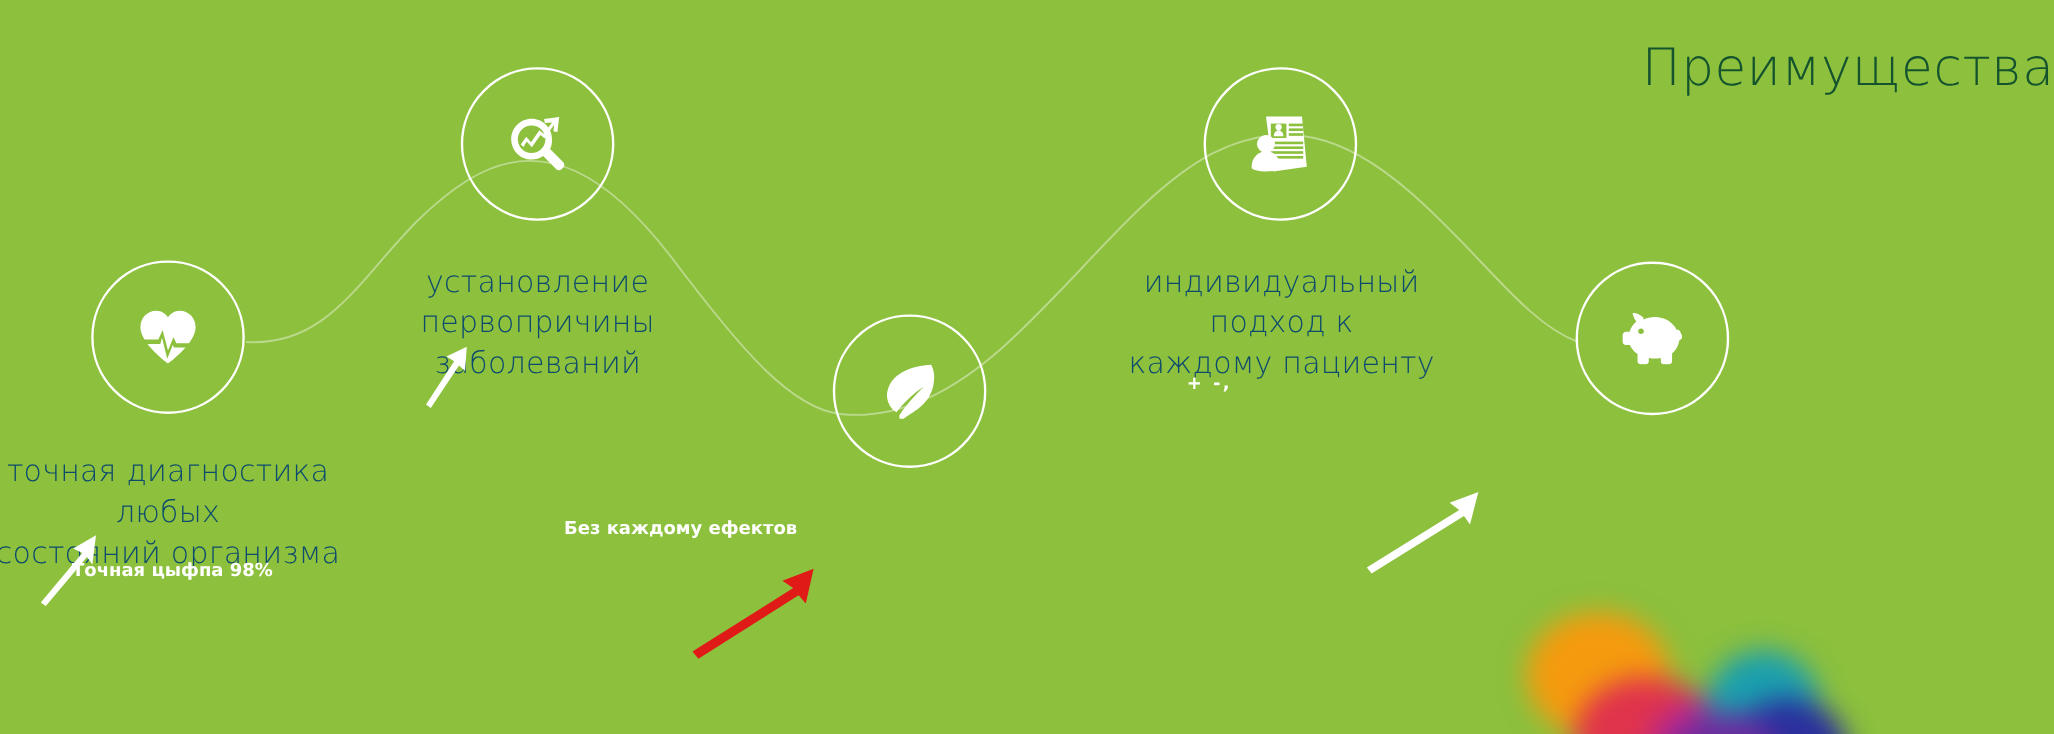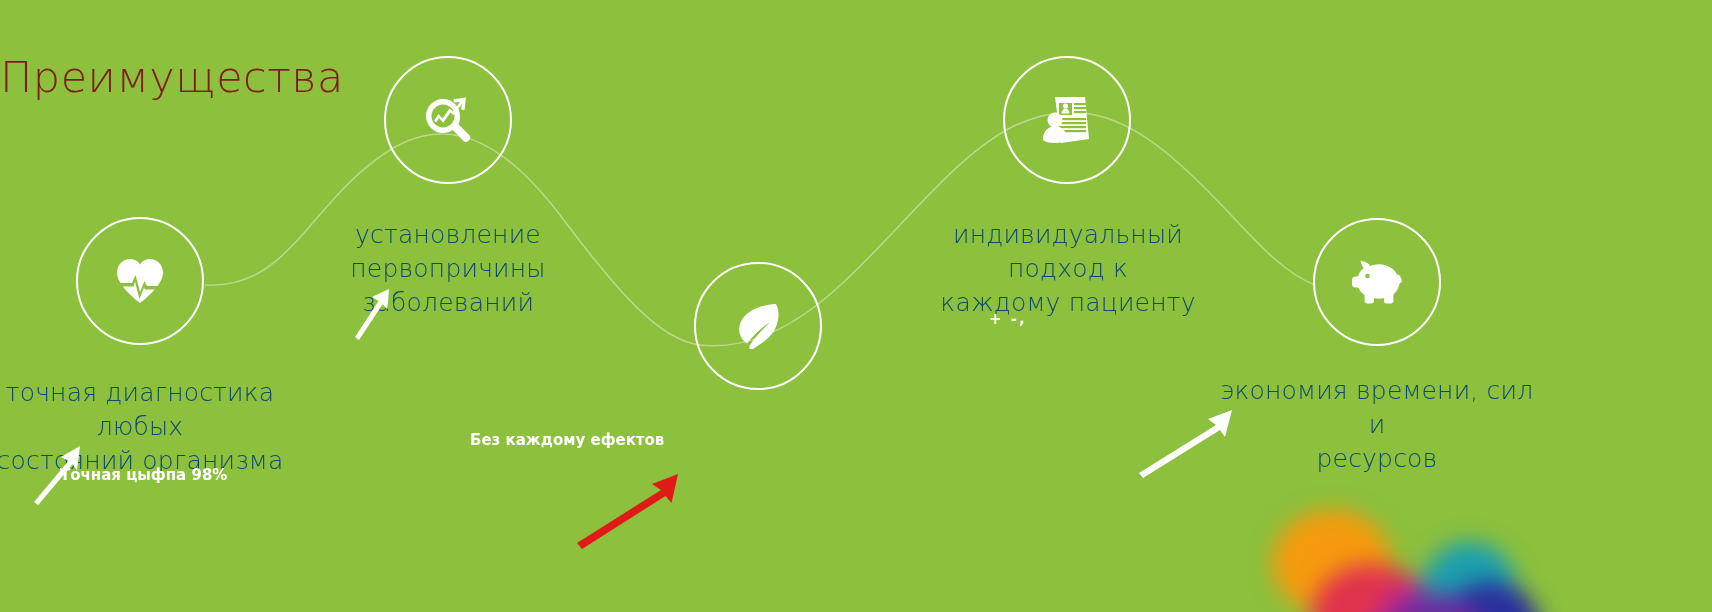--- a/index.html
+++ b/index.html
@@ -80,24 +80,24 @@
     font-size: 15px;
     line-height: 1.45;
     text-align: left;
     white-space: pre-line;
   }
 
   
   .page-title {
     position: absolute;
     left: 0;
-    top: 52px;
+    top: 32px;
     width: 1712px;
-    text-align: left;
-    color: #7f1d1d;
+    text-align: right;
+    color: #14532d;
     font-family: "DejaVu Sans", sans-serif;
     font-weight: 300;
     font-size: 43px;
     letter-spacing: 0.5px;
   }
 
   
   .arrow {
     position: absolute;
     pointer-events: none;
@@ -205,19 +205,17 @@
 
   <div class="node" style="left:1313px; top:218px; width:128px; height:128px;">
     <span>
       <svg width="50" height="44" viewBox="0 0 50 44">
         <path fill="#ffffff" d="M17.5 4.5 C14 1.5 10 0.5 8.5 1 C9 3 9.8 5.6 11.6 8 C9 10.2 7 13.2 6 16.5 L3 16.5 C1.4 16.5 0 18 0 19.6 L0 24.5 C0 26.1 1.4 27.5 3 27.5 L6.2 27.5 C7.6 30.6 9.8 33.2 12.6 35 L12.6 41 C12.6 42.4 13.8 43.5 15.2 43.5 L19.5 43.5 C20.9 43.5 22 42.4 22 41 L22 38.3 C23.6 38.6 25.3 38.8 27 38.8 C28.7 38.8 30.4 38.6 32 38.3 L32 41 C32 42.4 33.1 43.5 34.5 43.5 L38.8 43.5 C40.2 43.5 41.4 42.4 41.4 41 L41.4 34.5 C44.6 31.8 46.8 28 47.4 23.7 L49 22.5 C49.8 21.9 50 20.5 49.6 19.5 L48 16 C47.5 14.9 46.3 14.4 45.3 14.9 C42.2 8.6 35.2 4.2 27 4.2 C23.6 4.2 20.4 5 17.5 6.2 Z"></path>
         <circle cx="15.5" cy="16" r="2.3" fill="#8cc03d"></circle>
         <path fill="#8cc03d" d="M22 4.2 C25 2.8 29.5 2.5 33 3.5 C30 2 25 1.6 22 2.6 Z"></path>
       </svg>
     </span>
   </div>
-  <div class="caption" style="left:1217px; top:374px; width:320px;">экономия времени, сил и
-ресурсов</div>
   <svg class="arrow" style="left:1136px; top:408px;" width="102" height="72" viewBox="0 0 102 72">
     <path fill="#ffffff" d="M96 2 L72 11 L80 17 L3 65 L7 70 L84 22 L89 29 Z"></path>
   </svg>
 
 </div>
 
 </body></html>

